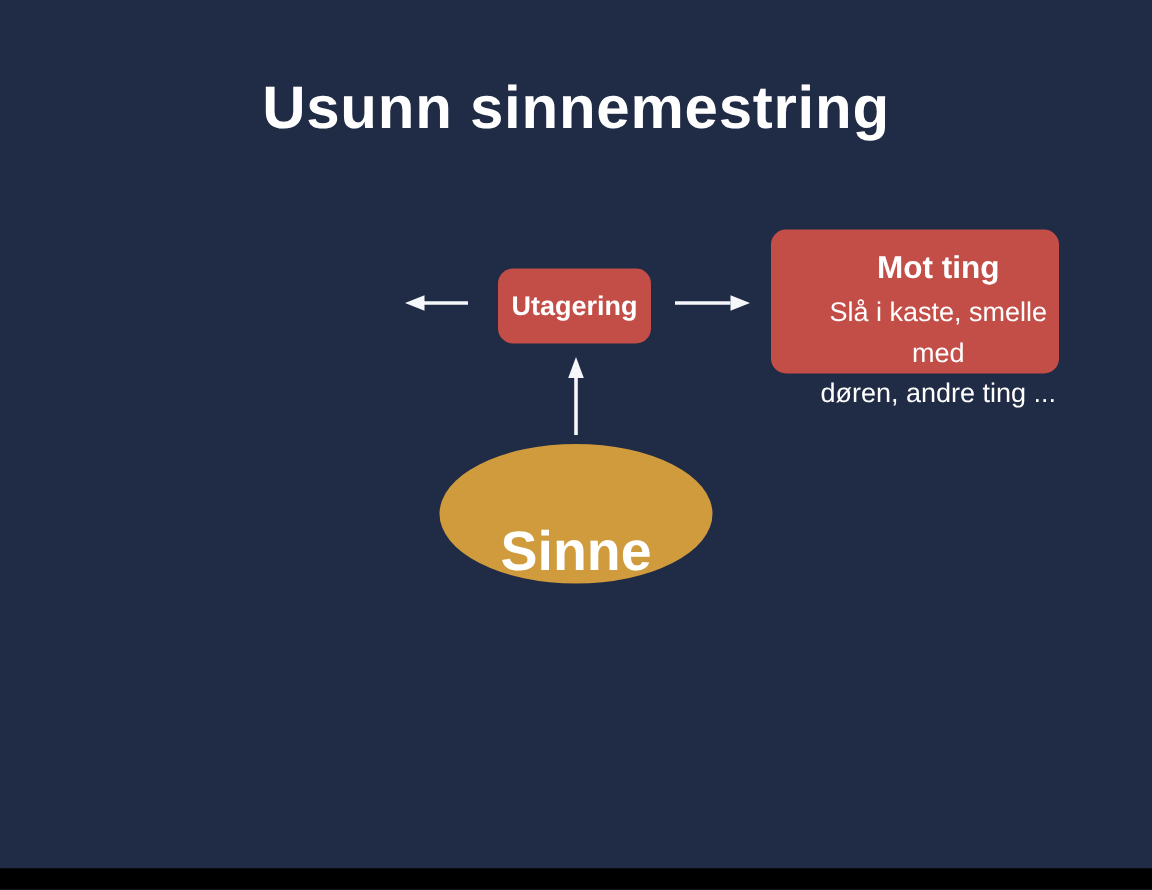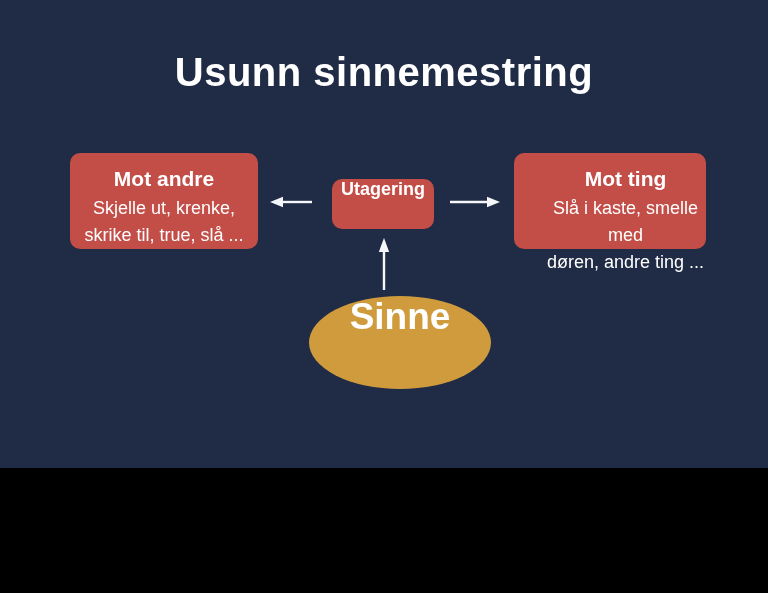--- a/index.html
+++ b/index.html
@@ -1,20 +1,20 @@
 <!DOCTYPE html>
 <html style="--background: #202b45; --box-red: #c34e48; --ellipse-gold: #cf9b3d; --text-white: #ffffff; --arrow-white: #f5f7fa;"><head>
 <meta charset="utf-8">
 <style>
   * { margin: 0; padding: 0; box-sizing: border-box; }
   html, body { background: #000; }
   .slide {
     position: relative;
     width: 768px;
-    height: 468px;
+    height: 579px;
     background: var(--background, #202b45);
     font-family: "Liberation Sans", sans-serif;
     overflow: hidden;
   }
   .slide-title {
     position: absolute;
     left: 0; right: 0;
     top: 50px;
     text-align: center;
     color: var(--text-white, #ffffff);
@@ -26,66 +26,61 @@
     position: absolute;
     background: var(--box-red, #c34e48);
     border-radius: 10px;
     color: var(--text-white, #ffffff);
     text-align: center;
   }
   .box-left  { left: 70px;  top: 153px; width: 188px; height: 96px; }
   .box-right { left: 514px; top: 153px; width: 192px; height: 96px; padding-left: 31px; }
   .box-center {
     left: 332px; top: 179px; width: 102px; height: 50px;
-    display: flex; justify-content: center;
+    display: flex; align-items: center; justify-content: center;
     font-weight: bold; font-size: 18px;
   }
   .box-heading {
     font-size: 21px;
     font-weight: bold;
     margin-top: 13px;
     margin-bottom: 3px;
     line-height: 26px;
   }
   .box-line {
     font-size: 18px;
     line-height: 27px;
   }
   .ellipse {
     position: absolute;
-    left: 309px; top: 296px;
+    left: 293px; top: 296px;
     width: 182px; height: 93px;
     background: var(--ellipse-gold, #cf9b3d);
     border-radius: 50%;
-    display: flex; align-items: flex-start; justify-content: center;
+    display: flex; align-items: flex-end; justify-content: center;
     color: var(--text-white, #ffffff);
     font-size: 37px;
     font-weight: bold;
   }
   .arrows-layer {
     position: absolute;
     left: 0; top: 0;
     width: 768px; height: 593px;
     pointer-events: none;
   }
   .arrow-stroke { stroke: var(--arrow-white, #f5f7fa); stroke-width: 2.4; fill: none; }
   .arrow-head   { fill: var(--arrow-white, #f5f7fa); stroke: none; }
 </style>
 </head>
 <body>
 
 <div class="slide">
 
   <h1 class="slide-title">Usunn sinnemestring</h1>
 
-  <div class="box box-left">
-    <div class="box-heading">Mot andre</div>
-    <div class="box-line">Skjelle ut, krenke,</div>
-    <div class="box-line">skrike til, true, slå ...</div>
-  </div>
 
   <div class="box box-center">
     <span>Utagering</span>
   </div>
 
   <div class="box box-right">
     <div class="box-heading">Mot ting</div>
     <div class="box-line">Slå i kaste, smelle med</div>
     <div class="box-line">døren, andre ting ...</div>
   </div>

